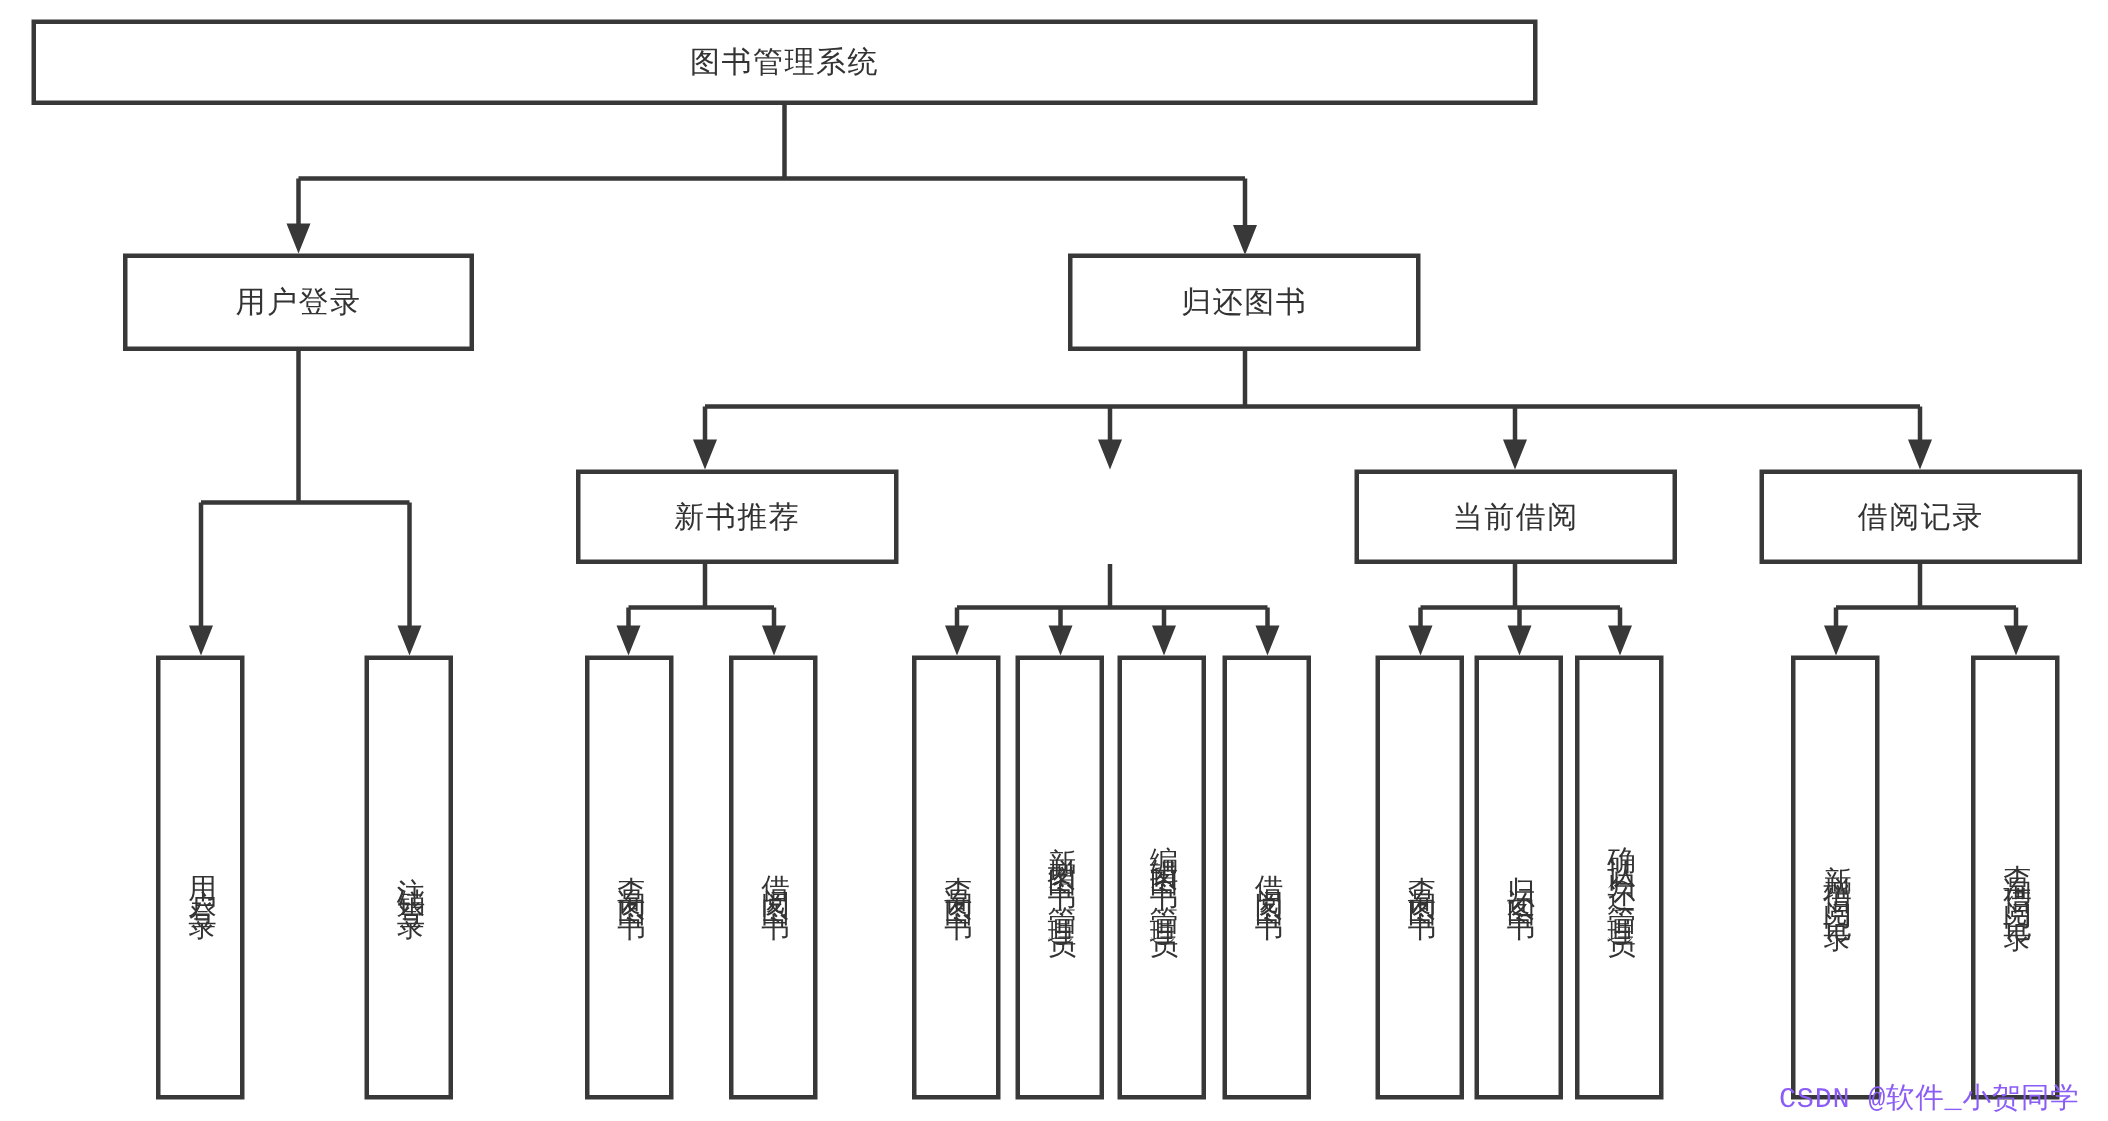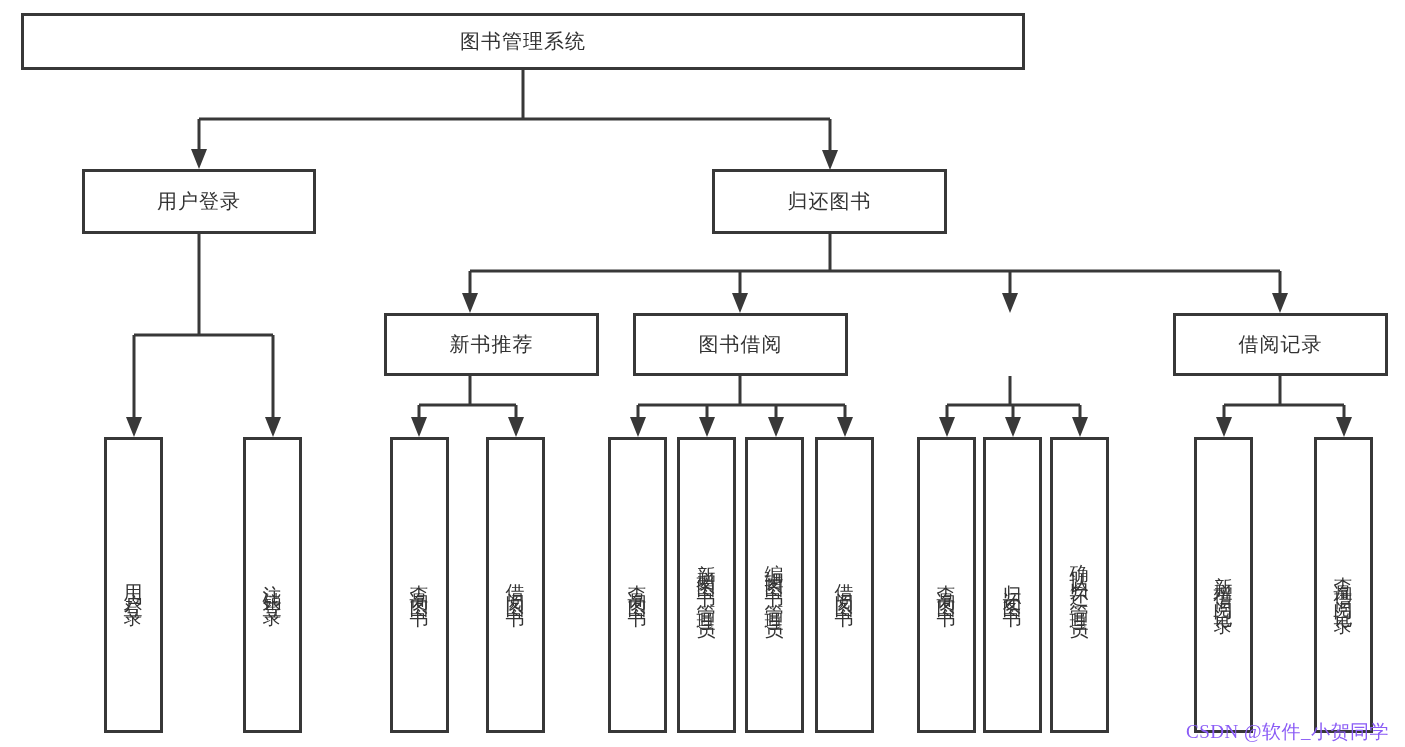--- a/index.html
+++ b/index.html
@@ -1,18 +1,18 @@
 <!DOCTYPE html>
 <html><head>
 <meta charset="utf-8">
 <style>
   html,body{margin:0;padding:0;background:#ffffff;}
   .canvas{
     position:relative;width:1405px;height:747px;background:#ffffff;overflow:hidden;
-    font-family:Liberation Serif, serif;
+    font-family:Liberation Mono, monospace;
   }
   svg.connectors{position:absolute;left:0;top:0;z-index:1;}
   .node{
     position:absolute;z-index:2;box-sizing:border-box;background:#ffffff;
     border:3px solid #383838;color:#333333;
     display:flex;align-items:center;justify-content:center;
   }
   .node.h span{font-size:20px;letter-spacing:1px;white-space:nowrap;}
   .node.v span{
     writing-mode:vertical-rl;font-size:19px;letter-spacing:8px;line-height:1;
@@ -51,22 +51,22 @@
   <div class="node h" style="left:82px;top:169px;width:234px;height:65px">
     <span>用户登录</span>
   </div>
   <div class="node h" style="left:712px;top:169px;width:235px;height:65px">
     <span>归还图书</span>
   </div>
 
   <div class="node h" style="left:384px;top:313px;width:215px;height:63px">
     <span>新书推荐</span>
   </div>
-  <div class="node h" style="left:633px;top:313px;width:215px;height:63px">
-    <span>图书借阅</span>
+  <div class="node h" style="left:903px;top:313px;width:215px;height:63px">
+    <span>当前借阅</span>
   </div>
   <div class="node h" style="left:1173px;top:313px;width:215px;height:63px">
     <span>借阅记录</span>
   </div>
 
   <div class="node v" style="left:104px;top:437px;width:59px;height:296px">
     <span>用户登录</span>
   </div>
   <div class="node v" style="left:243px;top:437px;width:59px;height:296px">
     <span>注销登录</span>

